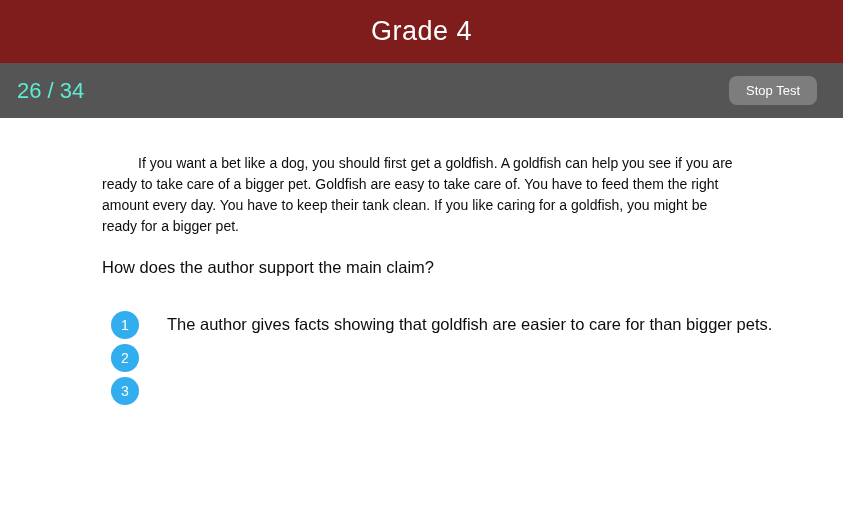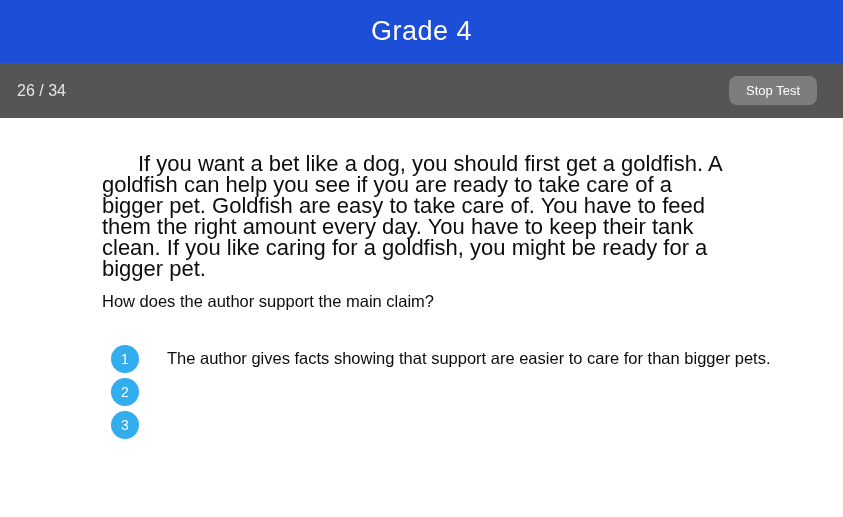--- a/index.html
+++ b/index.html
@@ -6,65 +6,65 @@
   html, body {
     margin: 0; padding: 0;
     width: 843px; height: 517px;
     background: #ffffff;
     overflow: hidden;
     font-family: "Liberation Sans", sans-serif;
     color: #0d0d0d;
   }
   .header {
     height: 63px;
-    background: #1d4ed8;
+    background: #7f1d1d;
     display: flex;
     align-items: center;
     justify-content: center;
   }
   .header-title {
     color: #ffffff;
     font-size: 27px;
     letter-spacing: 0.5px;
   }
   .progress-bar {
     height: 55px;
     background: #555555;
     display: flex;
     align-items: center;
     padding: 0 26px 0 17px;
   }
   .progress-text {
-    color: #e5e5e5;
-    font-size: 16px;
+    color: #5eead4;
+    font-size: 22px;
   }
   .stop-btn {
     margin-left: auto;
     background: #7d7d7d;
     color: #ffffff;
     border: none;
     border-radius: 8px;
     padding: 4px 17px;
     height: 29px;
     font-size: 13px;
     font-family: "Liberation Sans", sans-serif;
     cursor: pointer;
   }
   .content {
     padding-top: 35px;
   }
   .passage {
     margin: 0 14px 0 102px;
     width: 634px;
-    font-size: 22px;
+    font-size: 14px;
     line-height: 21px;
     text-indent: 36px;
   }
   .question {
-    margin: 12px 0 0 102px;
+    margin: 20px 0 0 102px;
     width: 634px;
     font-size: 16.5px;
     line-height: 21px;
   }
   .options {
     margin: 36px 0 0 111px;
   }
   .option {
     display: flex;
     align-items: flex-start;
@@ -103,21 +103,21 @@
   <button class="stop-btn">Stop Test</button>
 </div>
 
 <div class="content">
   <p class="passage">If you want a bet like a dog, you should first get a goldfish. A goldfish can help you see if you are ready to take care of a bigger pet. Goldfish are easy to take care of. You have to feed them the right amount every day. You have to keep their tank clean. If you like caring for a goldfish, you might be ready for a bigger pet.</p>
   <p class="question">How does the author support the main claim?</p>
 
   <div class="options">
     <div class="option">
       <span class="badge">1</span>
-      <span class="option-text">The author gives facts showing that support are easier to care for than bigger pets.</span>
+      <span class="option-text">The author gives facts showing that goldfish are easier to care for than bigger pets.</span>
     </div>
     <div class="option">
       <span class="badge">2</span>
     </div>
     <div class="option">
       <span class="badge">3</span>
     </div>
   </div>
 </div>
 

